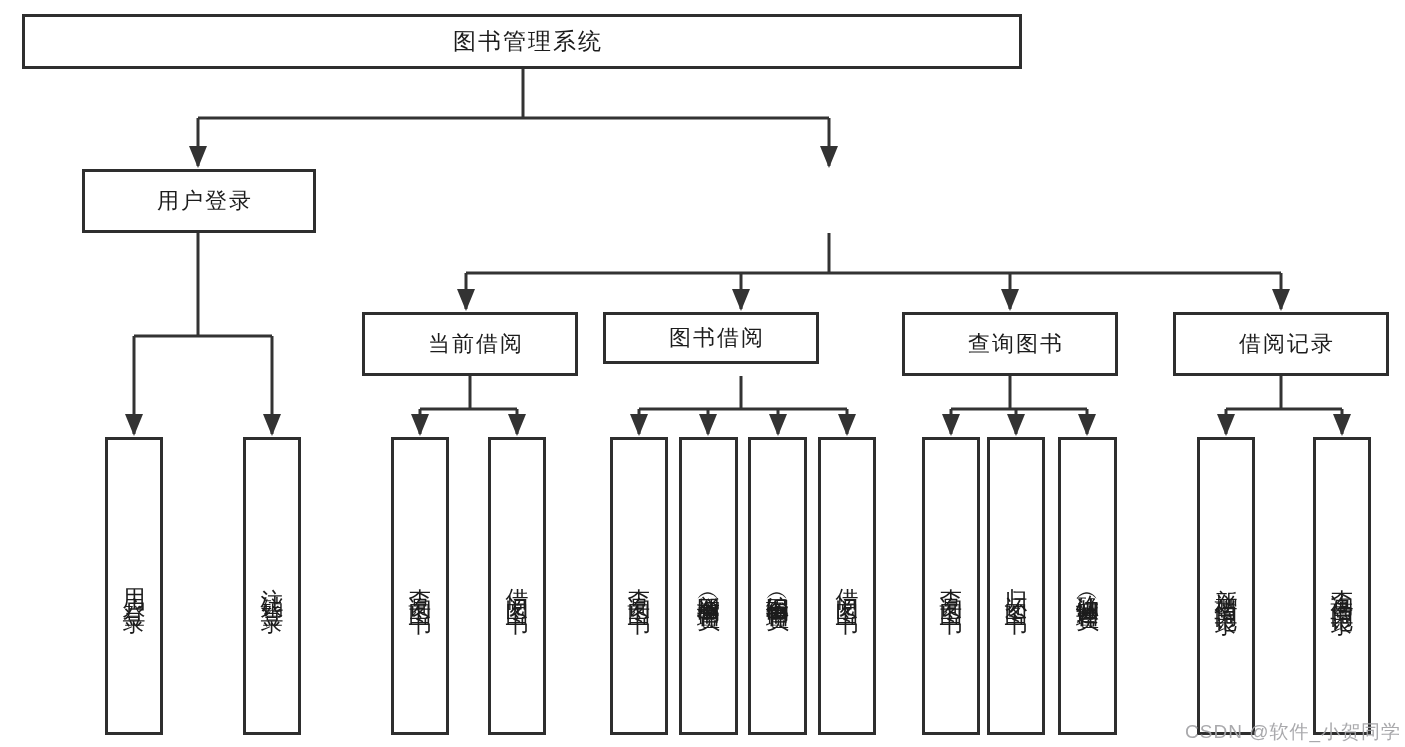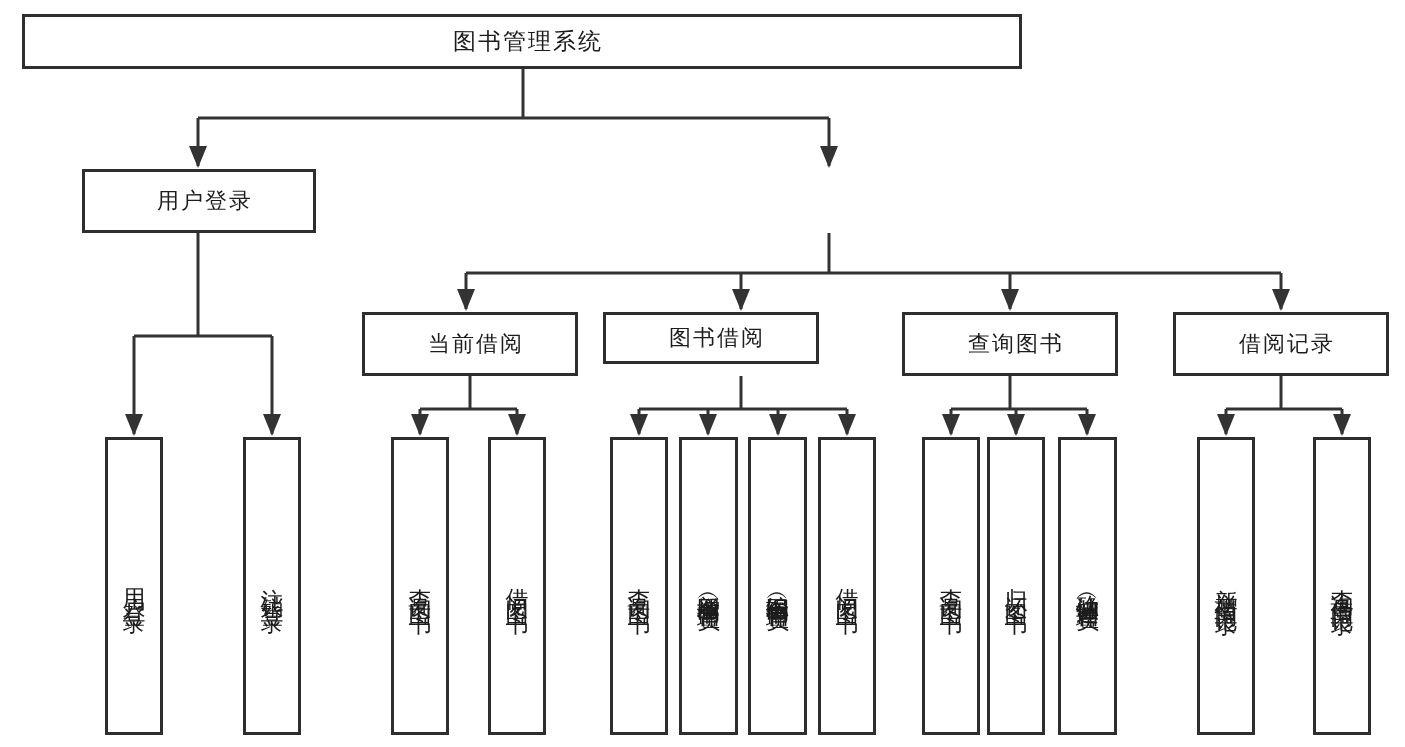--- a/index.html
+++ b/index.html
@@ -149,13 +149,14 @@
   <div class="node vnode" style="left:748px; top:437px; width:59px; height:298px; letter-spacing:2px;">编辑图书（管理员）</div>
   <div class="node vnode" style="left:818px; top:437px; width:58px; height:298px;">借阅图书</div>
 
   <div class="node vnode" style="left:922px; top:437px; width:58px; height:298px;">查询图书</div>
   <div class="node vnode" style="left:987px; top:437px; width:58px; height:298px;">归还图书</div>
   <div class="node vnode" style="left:1058px; top:437px; width:59px; height:298px; letter-spacing:2px;">确认归还（管理员）</div>
 
   <div class="node vnode" style="left:1197px; top:437px; width:58px; height:298px; letter-spacing:5px;">新增借阅记录</div>
   <div class="node vnode" style="left:1313px; top:437px; width:58px; height:298px; letter-spacing:5px;">查询借阅记录</div>
 
+  <div class="watermark">CSDN @软件_小贺同学</div>
 </div>
 
 </body></html>

